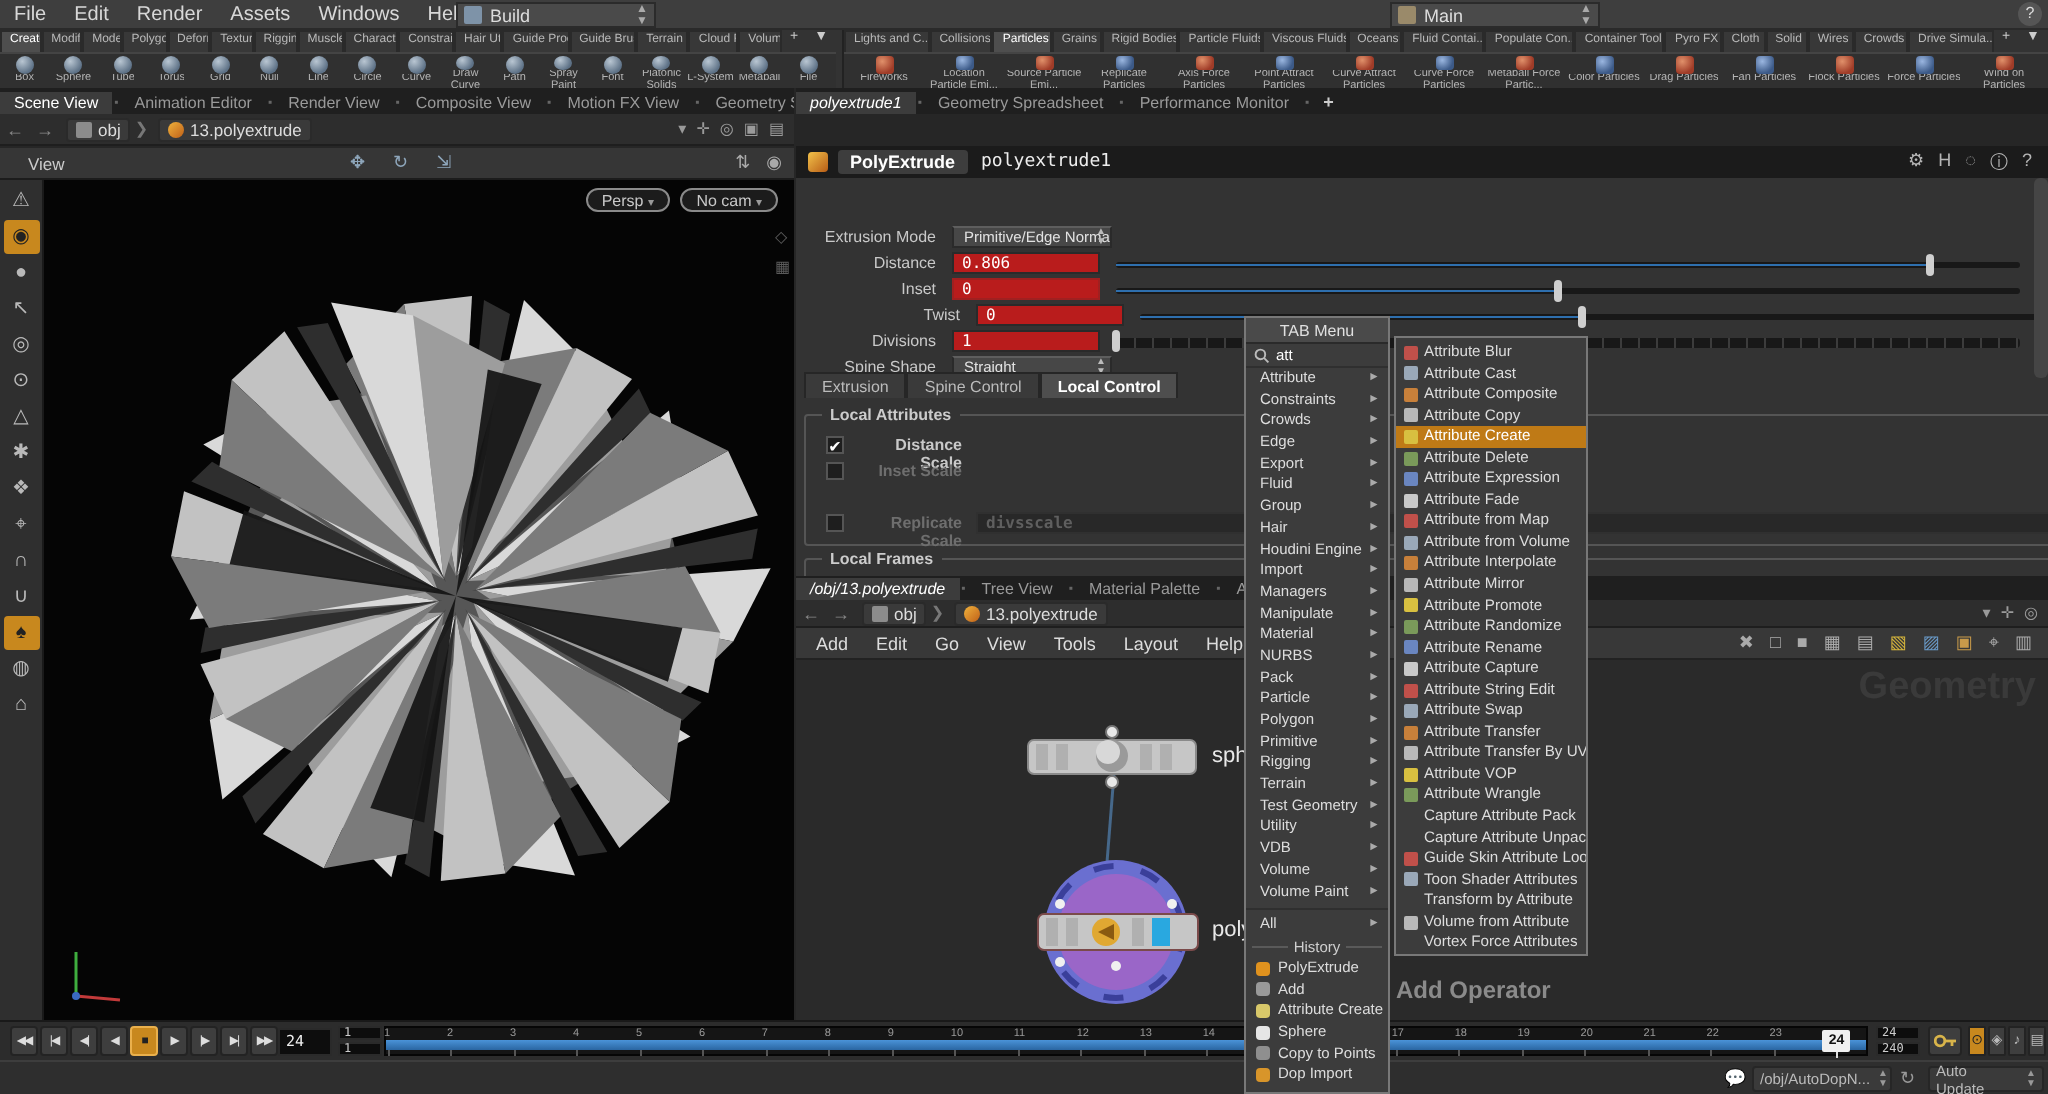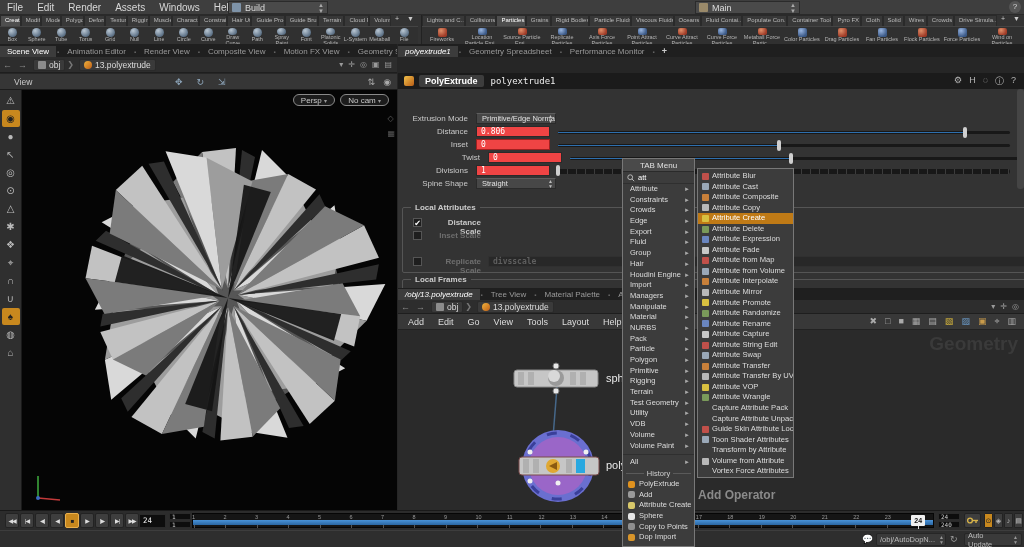--- a/index.html
+++ b/index.html
@@ -86,21 +86,21 @@
   
   #param-pane { left:398px; top:73px; width:626px; height:215px; background:#333; }
   #p-header { position:absolute; left:0; top:0; width:626px; height:16px; background:#1b1b1b; display:flex; align-items:center; }
   #p-header .hicon { width:10px; height:10px; margin:0 5px 0 6px; border-radius:2px;
                      background:linear-gradient(135deg,#f2c24a,#b85c16); }
   #p-header .htype { font-size:9px; font-weight:bold; color:#fff; background:#3d3d3d; padding:1px 6px; border-radius:2px; }
   #p-header .hname { font-size:9px; color:#eee; margin-left:7px; }
   #p-header .hicons { margin-left:auto; display:flex; gap:7px; padding-right:8px; color:#b5b5b5; font-size:9px; }
   .prow { position:absolute; height:12px; width:626px; }
   .plabel { position:absolute; left:0; width:70px; text-align:right; font-size:8px; color:#c9c9c9; top:1px; }
-  .pfield { position:absolute; left:78px; width:74px; height:11px; background:#ef4444; border:1px solid #2a2a2a;
+  .pfield { position:absolute; left:78px; width:74px; height:11px; background:#b91c1c; border:1px solid #2a2a2a;
             color:#fff; font-size:8px; line-height:10px; padding-left:4px; }
   .pfield.err { border-color:#a02020; }
   .pselect { position:absolute; left:78px; width:80px; height:11px; background:#474747; border:1px solid #2a2a2a;
              border-top-color:#5e5e5e; color:#e2e2e2; font-size:7.5px; line-height:10px; padding:0 10px 0 5px; white-space:nowrap; overflow:hidden; }
   .pselect .stp2 { position:absolute; right:2px; top:0; font-size:5px; color:#bbb; line-height:5px; }
   .ptrack { position:absolute; left:160px; width:452px; height:3px; top:5px; background:#181818; border-radius:2px; }
   .ptrack .fill { position:absolute; left:0; top:1px; height:1px; background:#2e6fae; }
   .ptrack .hdl { position:absolute; top:-4px; width:4px; height:11px; background:#cfcfcf; border-radius:2px; }
   .ptrack.ticks { background:repeating-linear-gradient(90deg,#3c3c3c 0 1px,#181818 1px 9px); height:5px; top:4px; }
   #p-tabstrip { position:absolute; left:4px; top:113px; display:flex; }
@@ -613,20 +613,25 @@
           <div class="plabel">Divisions</div>
           <div class="pfield mono">1</div>
           <div class="ptrack ticks">
             <div class="hdl" style="left: calc(0% - 2px);"></div>
           </div>
         </div>
         <div class="prow" style="top: 105px;">
           <div class="plabel">Spine Shape</div>
           <div class="pselect">Straight<div class="stp2">▲<br>▼</div></div>
         </div>
+      </div>
+    <div id="p-tabstrip">
+        <div class="ttab">Extrusion</div>
+        <div class="ttab">Spine Control</div>
+        <div class="ttab on">Local Control</div>
       </div>
     <div class="pgroup" id="grp-la" style="top:134px;height:66px;">
       <span class="gtitle">Local Attributes</span>
     <div class="garow" style="top: 9px;">
           <div class="cb">✔</div>
           <div class="galabel">Distance Scale</div>
         </div>
         <div class="garow" style="top: 22px;">
           <div class="cb"></div>
           <div class="galabel dis">Inset Scale</div>

